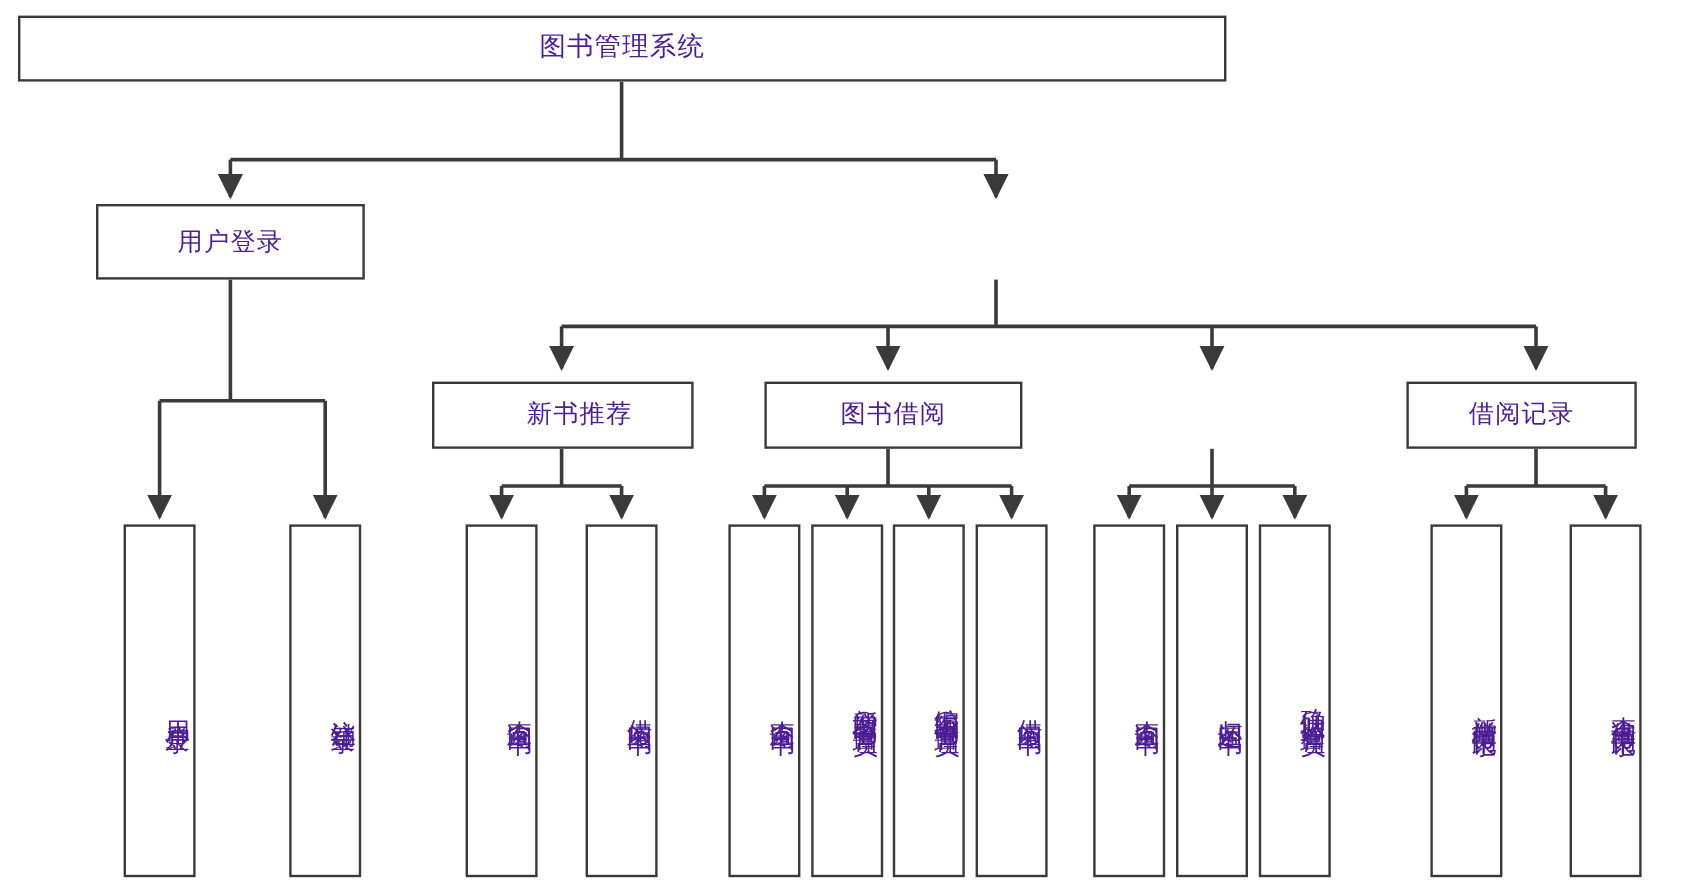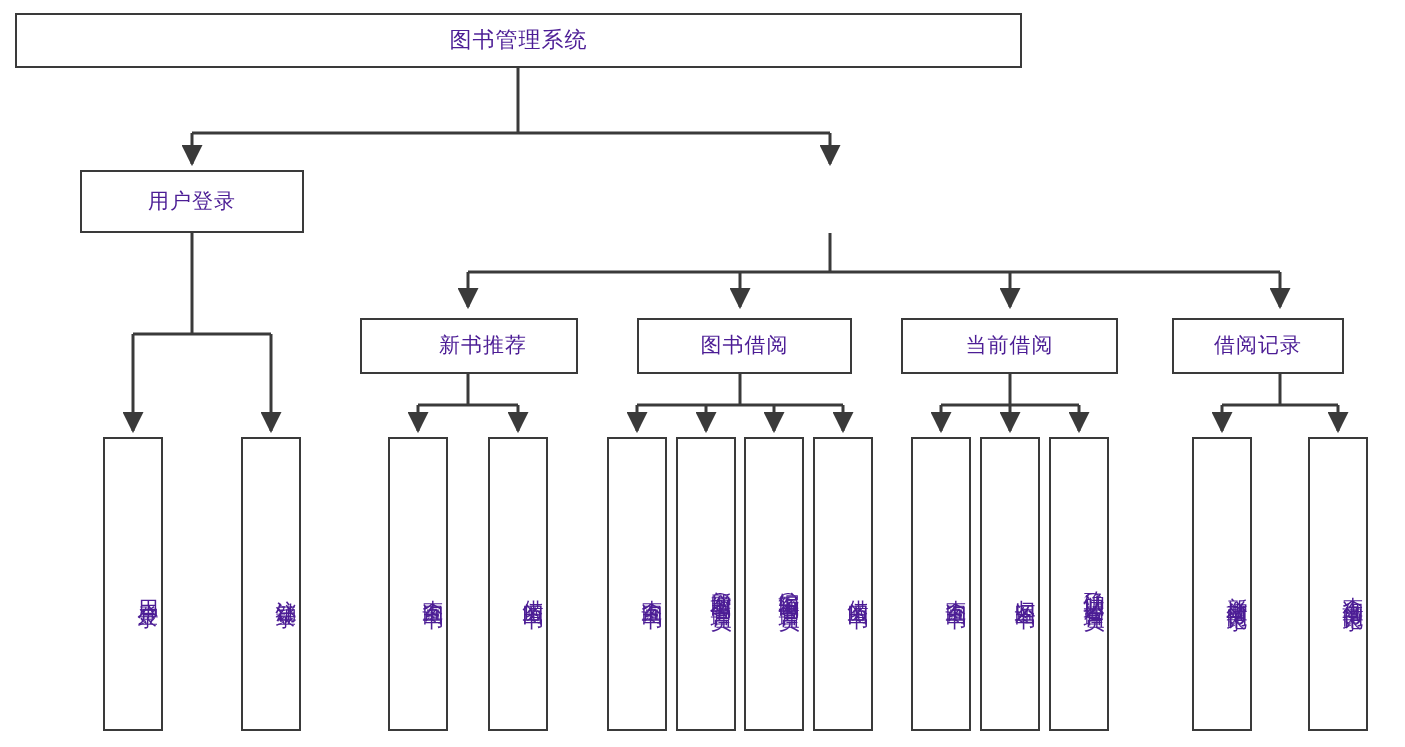--- a/index.html
+++ b/index.html
@@ -129,23 +129,22 @@
 
   <div class="node node-h node-root" style="left:15px; top:13px; width:1007px; height:55px;">图书管理系统</div>
 
   <div class="node node-h" style="left:80px; top:170px; width:224px; height:63px;">用户登录</div>
 
 
   <div class="node node-h" style="left:360px; top:318px; width:218px; height:56px;padding-left:28px;">新书推荐</div>
 
   <div class="node node-h" style="left:637px; top:318px; width:215px; height:56px;">图书借阅</div>
 
-  <div class="node node-h" style="left:901px; top:318px; width:217px; height:56px;">当前借阅</div>
 
-  <div class="node node-h" style="left:1172px; top:318px; width:172px; height:56px;">借阅记录</div>
+  <div class="node node-h" style="left:1172px; top:318px; width:192px; height:56px;">借阅记录</div>
 
   <div class="node node-v" style="left:103px; top:437px; width:60px; height:294px;">用户登录</div>
 
   <div class="node node-v" style="left:241px; top:437px; width:60px; height:294px;">注销登录</div>
 
   <div class="node node-v" style="left:388px; top:437px; width:60px; height:294px;">查询图书</div>
 
   <div class="node node-v" style="left:488px; top:437px; width:60px; height:294px;">借阅图书</div>
 
   <div class="node node-v" style="left:607px; top:437px; width:60px; height:294px;">查询图书</div>

